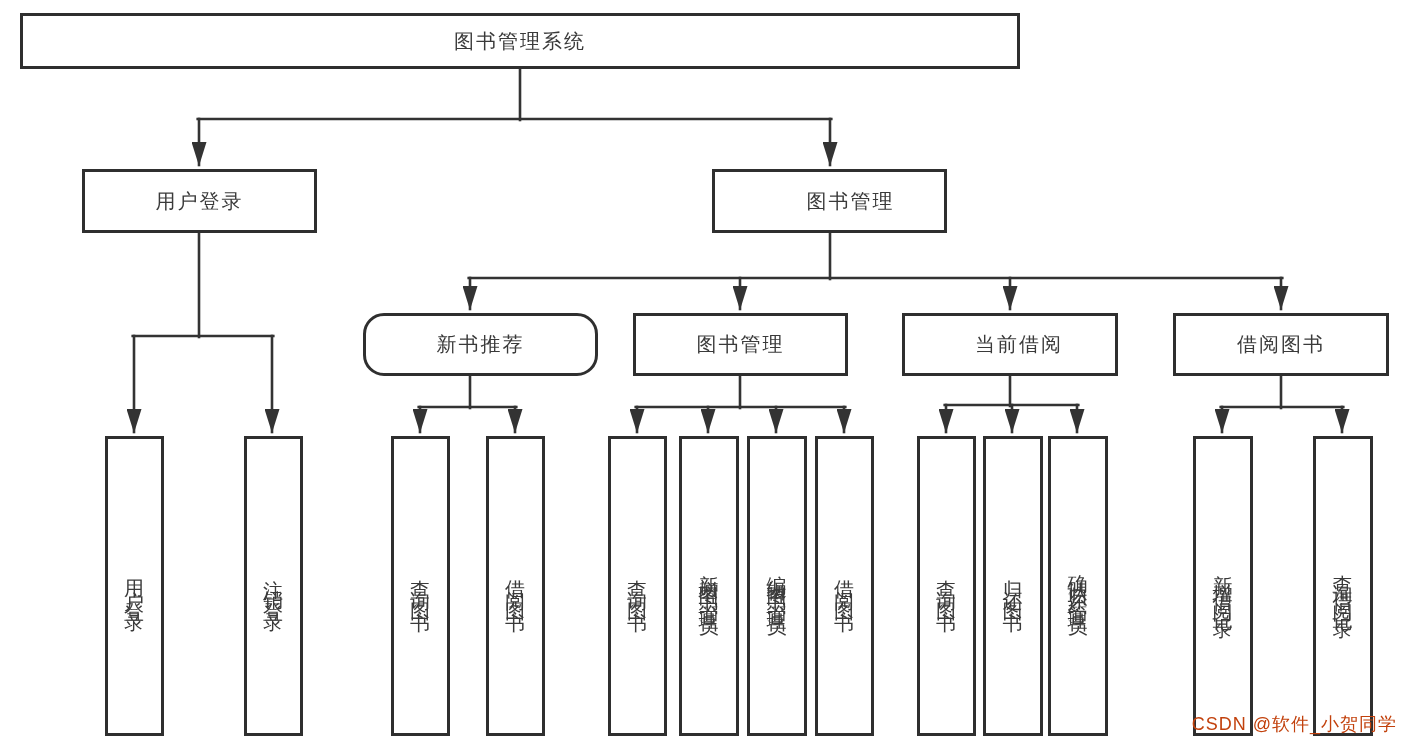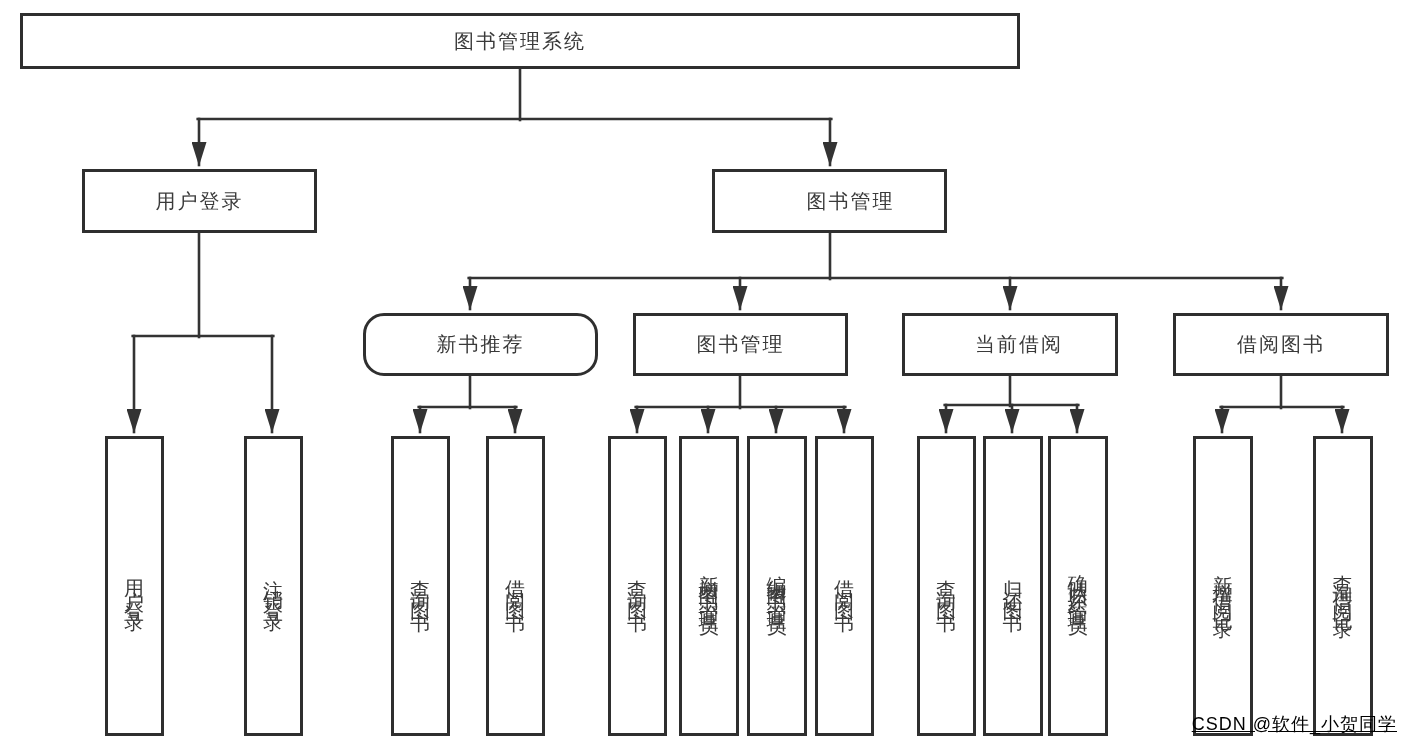--- a/index.html
+++ b/index.html
@@ -48,24 +48,23 @@
     writing-mode: vertical-rl;
     text-orientation: mixed;
     letter-spacing: 11px;
     line-height: 1;
   }
   .watermark {
     position: absolute;
     right: 8px;
     bottom: 11px;
     font-size: 18px;
-    color: #000000;
+    color: #c2410c;
     letter-spacing: 1px;
     white-space: nowrap;
-    text-decoration: underline;
   }
 </style>
 </head>
 <body>
 
 <div class="canvas">
 
   <svg class="connectors" viewBox="0 0 1405 747" xmlns="http://www.w3.org/2000/svg">
     <defs>
       <marker id="arrow" markerUnits="userSpaceOnUse" markerWidth="24" markerHeight="15" viewBox="0 0 24 15" refX="23" refY="7.5" orient="auto">

